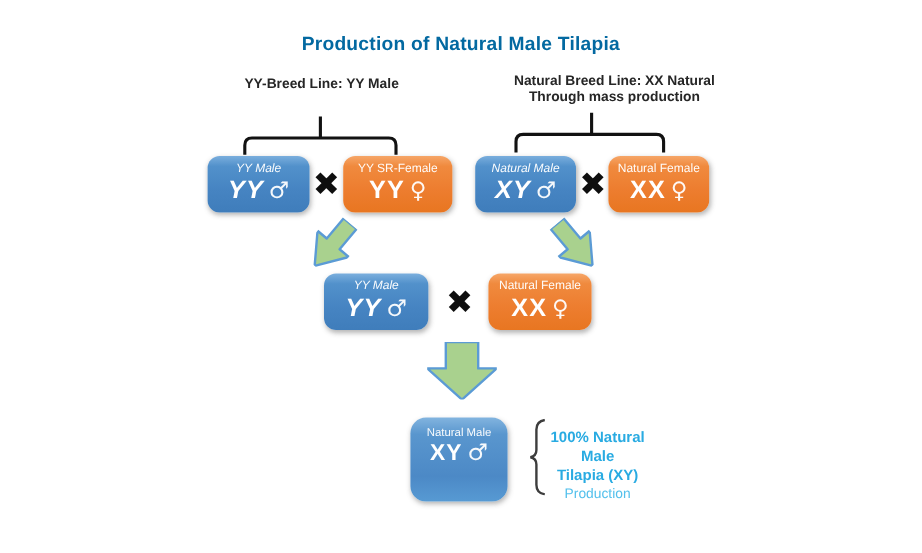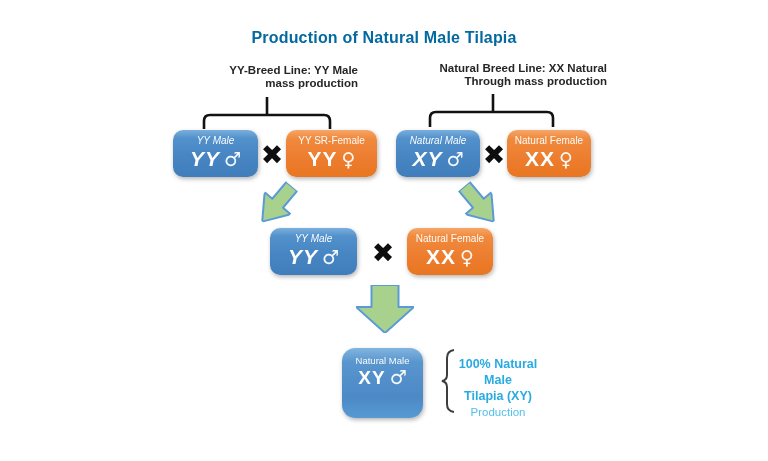--- a/index.html
+++ b/index.html
@@ -2,21 +2,21 @@
 <html><head>
 <meta charset="utf-8">
 <style>
   html,body{margin:0;padding:0;background:#ffffff;}
   body{font-family:"Liberation Sans", sans-serif;}
   .canvas{position:relative;width:768px;height:461px;background:#fff;overflow:hidden;}
 
   .title{position:absolute;left:0;top:10px;width:768px;text-align:center;
          font-weight:bold;font-size:16px;line-height:17px;color:#0369a1;letter-spacing:.2px;margin-top:19px;}
 
-  .group-label{position:absolute;text-align:right;font-weight:bold;font-size:11.5px;
+  .group-label{position:absolute;text-align:center;font-weight:bold;font-size:11.5px;
                line-height:13px;color:#262626;}
 
   .bracket{position:absolute;}
   .bracket path{fill:none;stroke:#121212;stroke-width:2.6;}
 
   .box{position:absolute;height:47px;border-radius:10px;color:#fff;text-align:center;
        box-shadow:1px 2px 4px rgba(90,90,90,.45);}
   .box.blue{background:linear-gradient(180deg,#7aaedd 0%,#5291cb 18%,#4684c2 60%,#3f7dbb 100%);font-style:italic;}
   .box.orange{background:linear-gradient(180deg,#f6a668 0%,#f08a3e 18%,#ed7d2f 60%,#e87621 100%);}
   .box-label{font-size:10px;margin-top:5px;line-height:11px;opacity:.97;}
@@ -48,21 +48,20 @@
 <body>
 
 <div class="canvas">
 
   <div class="title">
     <div>Production of Natural Male Tilapia</div>
   </div>
 
   <div class="group-label" style="left:178px;top:64px;width:180px;">
     <div>YY-Breed Line: YY Male</div>
-    <div>mass production</div>
   </div>
   <div class="group-label" style="left:417px;top:62px;width:190px;">
     <div>Natural Breed Line: XX Natural</div>
     <div>Through mass production</div>
   </div>
 
   <svg class="bracket" style="left:198px;top:94px;" width="140" height="40" viewBox="0 0 140 40">
     <path d="M69 3 L69 21"></path>
     <path d="M6 35 L6 27 Q6 21 12 21 L126 21 Q132 21 132 27 L132 35"></path>
   </svg>

